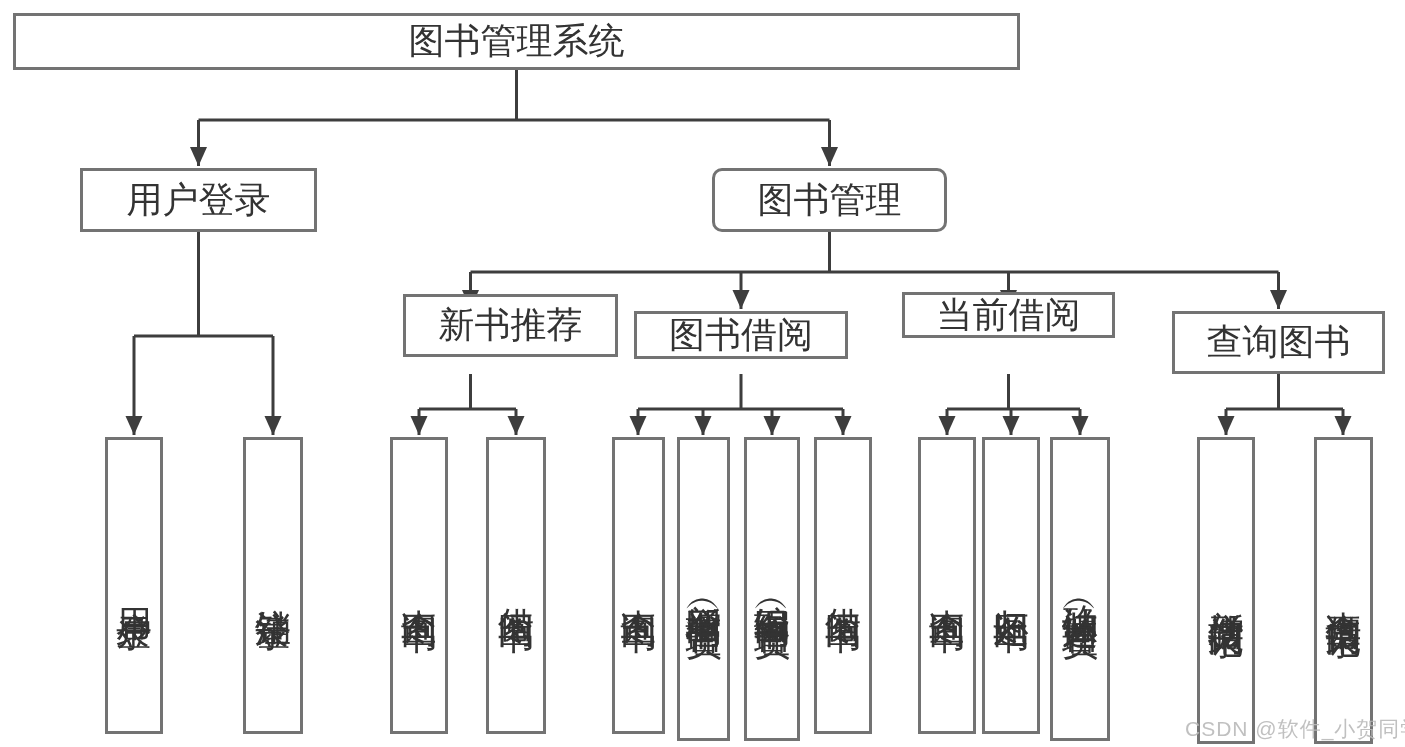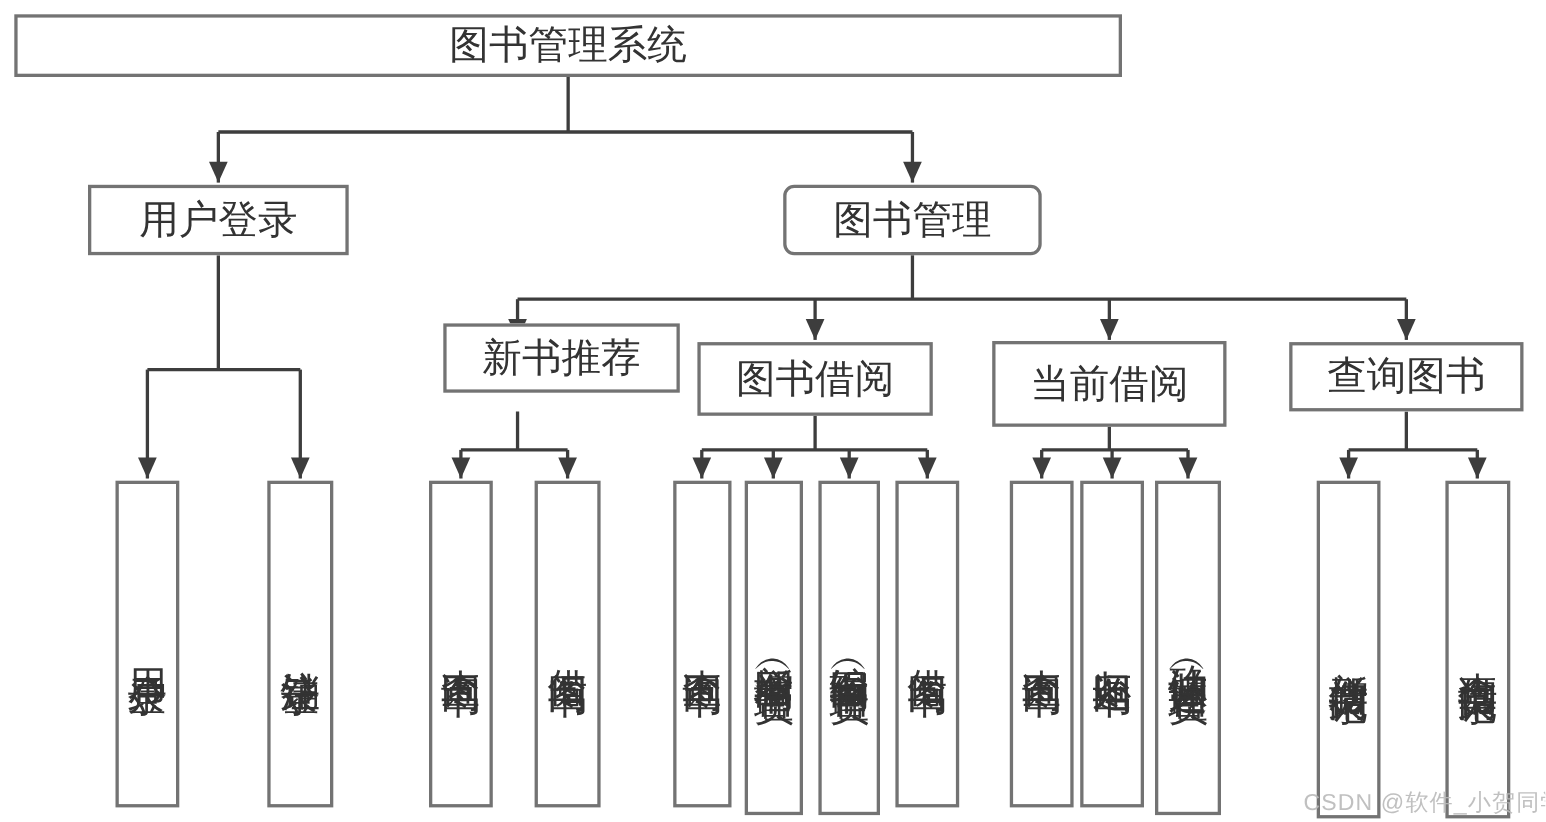--- a/index.html
+++ b/index.html
@@ -36,22 +36,22 @@
     letter-spacing: 3px;
     line-height: 1;
   }
   
   #b-root    { left: 13px;   top: 13px;  width: 1007px; height: 57px; }
   
   #b-login   { left: 80px;   top: 168px; width: 237px; height: 64px; }
   #b-mgmt    { left: 712px;  top: 168px; width: 235px; height: 64px; border-radius: 10px; }
   
   #b-newrec  { left: 363px;  top: 294px; width: 215px; height: 63px; margin-left: 40px; }
-  #b-borrow  { left: 634px;  top: 311px; width: 214px; height: 67px; }
-  #b-current { left: 902px;  top: 310px; width: 213px; height: 78px; }
+  #b-borrow  { left: 634px;  top: 311px; width: 214px; height: 48px; }
+  #b-current { left: 902px;  top: 292px; width: 213px; height: 46px; }
   #b-records { left: 1172px; top: 311px; width: 213px; height: 63px; }
   
   #f1  { left: 105px;  top: 437px; width: 58px; height: 297px; }
   #f2  { left: 243px;  top: 437px; width: 60px; height: 297px; }
   #f3  { left: 390px;  top: 437px; width: 58px; height: 297px; }
   #f4  { left: 486px;  top: 437px; width: 60px; height: 297px; }
   #f5  { left: 612px;  top: 437px; width: 53px; height: 297px; }
   #f6  { left: 677px;  top: 437px; width: 53px; height: 304px; }
   #f7  { left: 744px;  top: 437px; width: 56px; height: 304px; }
   #f8  { left: 814px;  top: 437px; width: 58px; height: 297px; }

